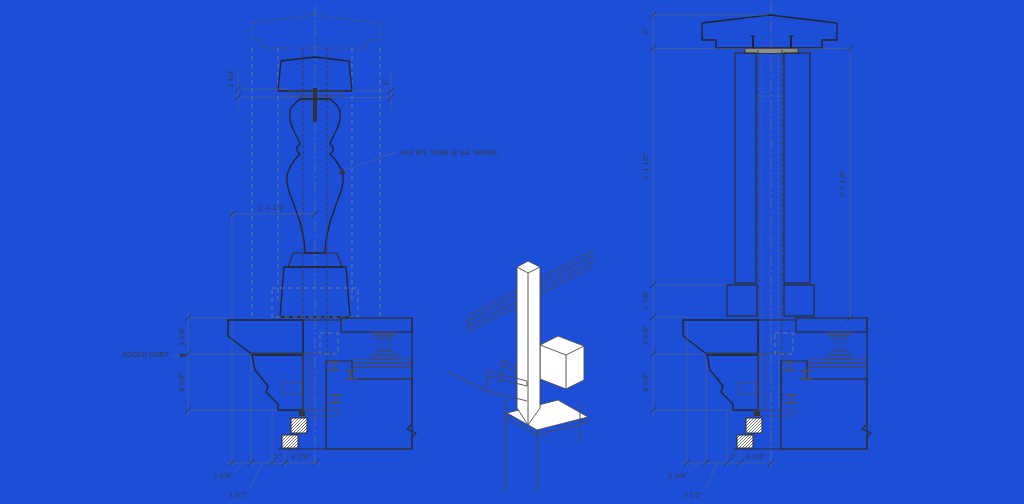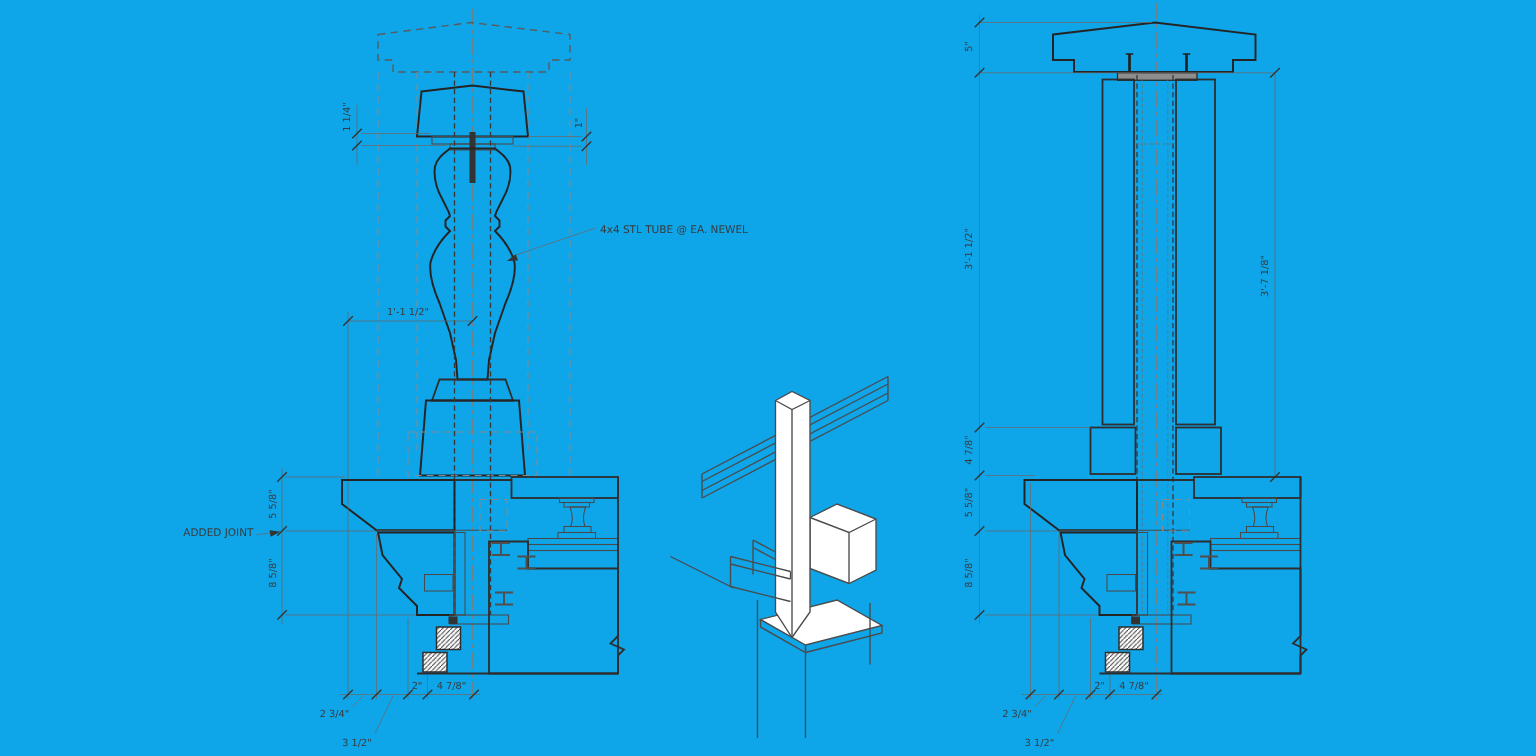--- a/index.html
+++ b/index.html
@@ -1,16 +1,16 @@
 <!DOCTYPE html>
 <html><head>
 <meta charset="utf-8">
 <style>
   html,body{margin:0;padding:0;background:#fff;}
-  .stage{position:relative;width:1024px;height:504px;background:#0ea5e9;overflow:hidden;
+  .stage{position:relative;width:1024px;height:504px;background:#1d4ed8;overflow:hidden;
          font-family:"DejaVu Sans",sans-serif;}
   svg{display:block;}
   text{font-family:"DejaVu Sans",sans-serif;fill:#3a3a3a;}
   .dim{font-size:6.5px;letter-spacing:0;}
   .note{font-size:7px;}
   .outline{fill:none;stroke:#2e2e2e;stroke-width:1.2;}
   .heavy{stroke:#242424;stroke-width:1.3;}
   .thin{fill:none;stroke:#4a4a4a;stroke-width:0.7;}
   .ext{fill:none;stroke:#6a6a6a;stroke-width:0.5;}
   .cl{fill:none;stroke:#7a7a7a;stroke-width:0.6;stroke-dasharray:11 3 2.5 3;}

